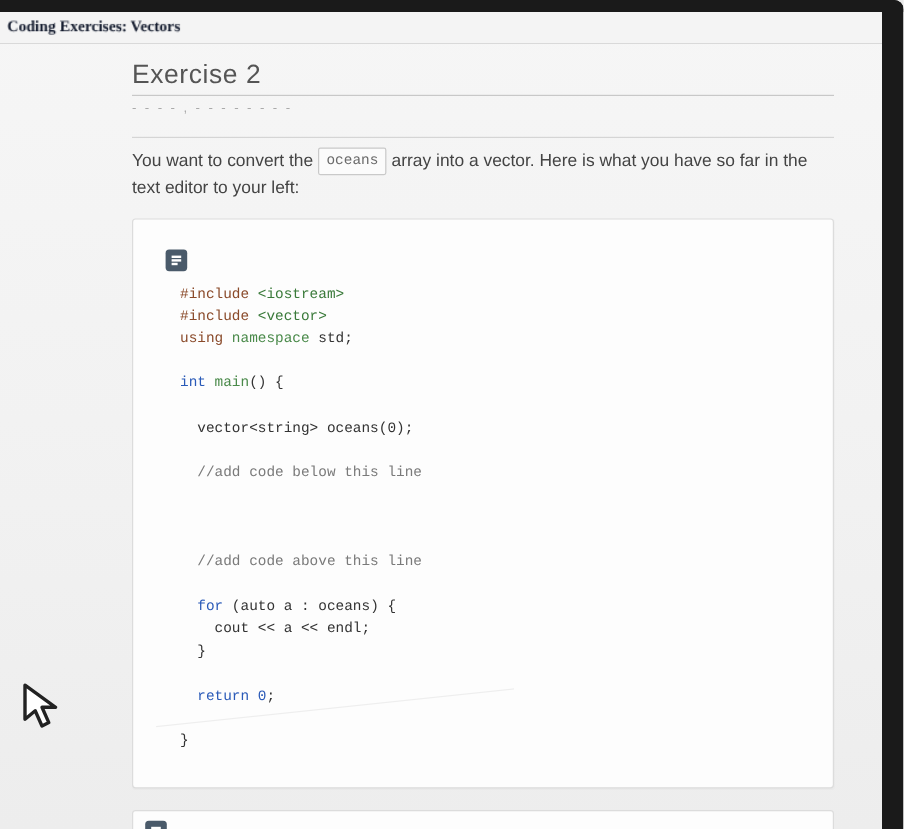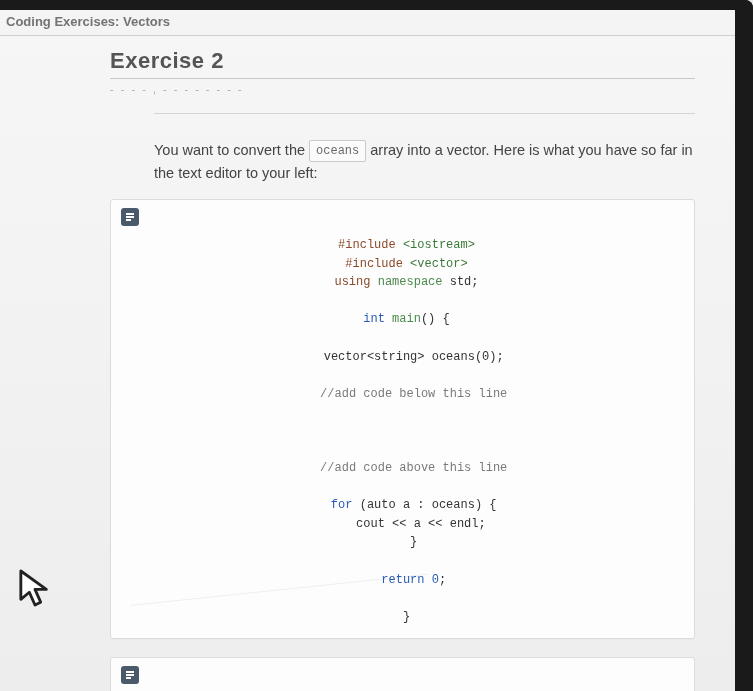--- a/index.html
+++ b/index.html
@@ -16,73 +16,72 @@
     width: 100%;
     height: 100%;
     position: relative;
     border-top: 10px solid #1a1a1a;
     border-right: 18px solid #1a1a1a;
     border-radius: 0 8px 0 0;
   }
   .breadcrumb {
     font-size: 13px;
     font-weight: 700;
-    color: #737373;
+    color: #0f172a;
     padding: 4px 0 6px 6px;
     border-bottom: 1px solid #d0d0d0;
     margin-left: 0;
     background: #f4f4f4;
     transform: perspective(800px) rotateX(1deg);
+    font-family: Liberation Serif, serif;
   }
   .content {
     padding: 12px 40px 10px 110px;
   }
   .exercise-title {
     font-size: 22px;
     color: #555;
-    font-weight: 700;
+    font-weight: 400;
     padding-bottom: 4px;
     border-bottom: 1px solid #c8c8c8;
     margin-bottom: 4px;
     letter-spacing: 0.5px;
   }
   .dotted-row {
     color:#aaa;
     font-size:11px;
     letter-spacing:2px;
     margin-bottom:18px;
   }
   .question-block {
     border-top: 1px solid #d5d5d5;
-    padding-top: 25px;
+    padding-top: 8px;
     font-size: 14.5px;
     color: #444;
     line-height: 1.55;
     margin-bottom: 14px;
-    margin-left: 44px;
   }
   .inline-code {
     display: inline-block;
     border: 1px solid #c9c9c9;
     background: #fbfbfb;
     color: #6a6a6a;
     font-family: "Courier New", monospace;
     font-size: 12px;
     padding: 1px 6px;
     border-radius: 2px;
     vertical-align: middle;
   }
   .code-card {
     background: #fdfdfd;
     border: 1px solid #dcdcdc;
     border-radius: 3px;
-    padding: 0;
+    padding: 17px;
     margin-bottom: 18px;
     box-shadow: 0 1px 1px rgba(0,0,0,0.02);
-    text-align: center;
   }
   .card-badge {
     width: 18px;
     height: 18px;
     background: #4a5a6a;
     border-radius: 3px;
     margin: 8px 0 4px 10px;
     display: flex;
     align-items: center;
     justify-content: center;

